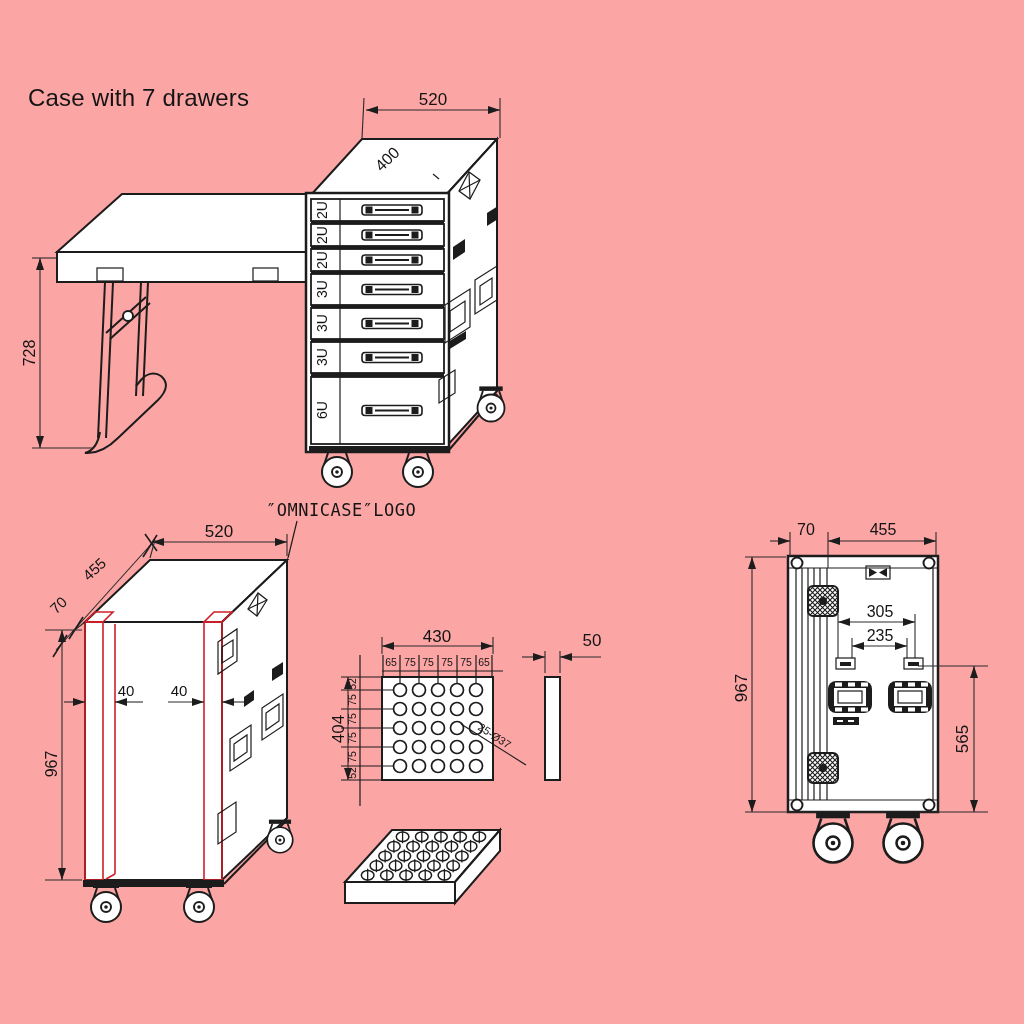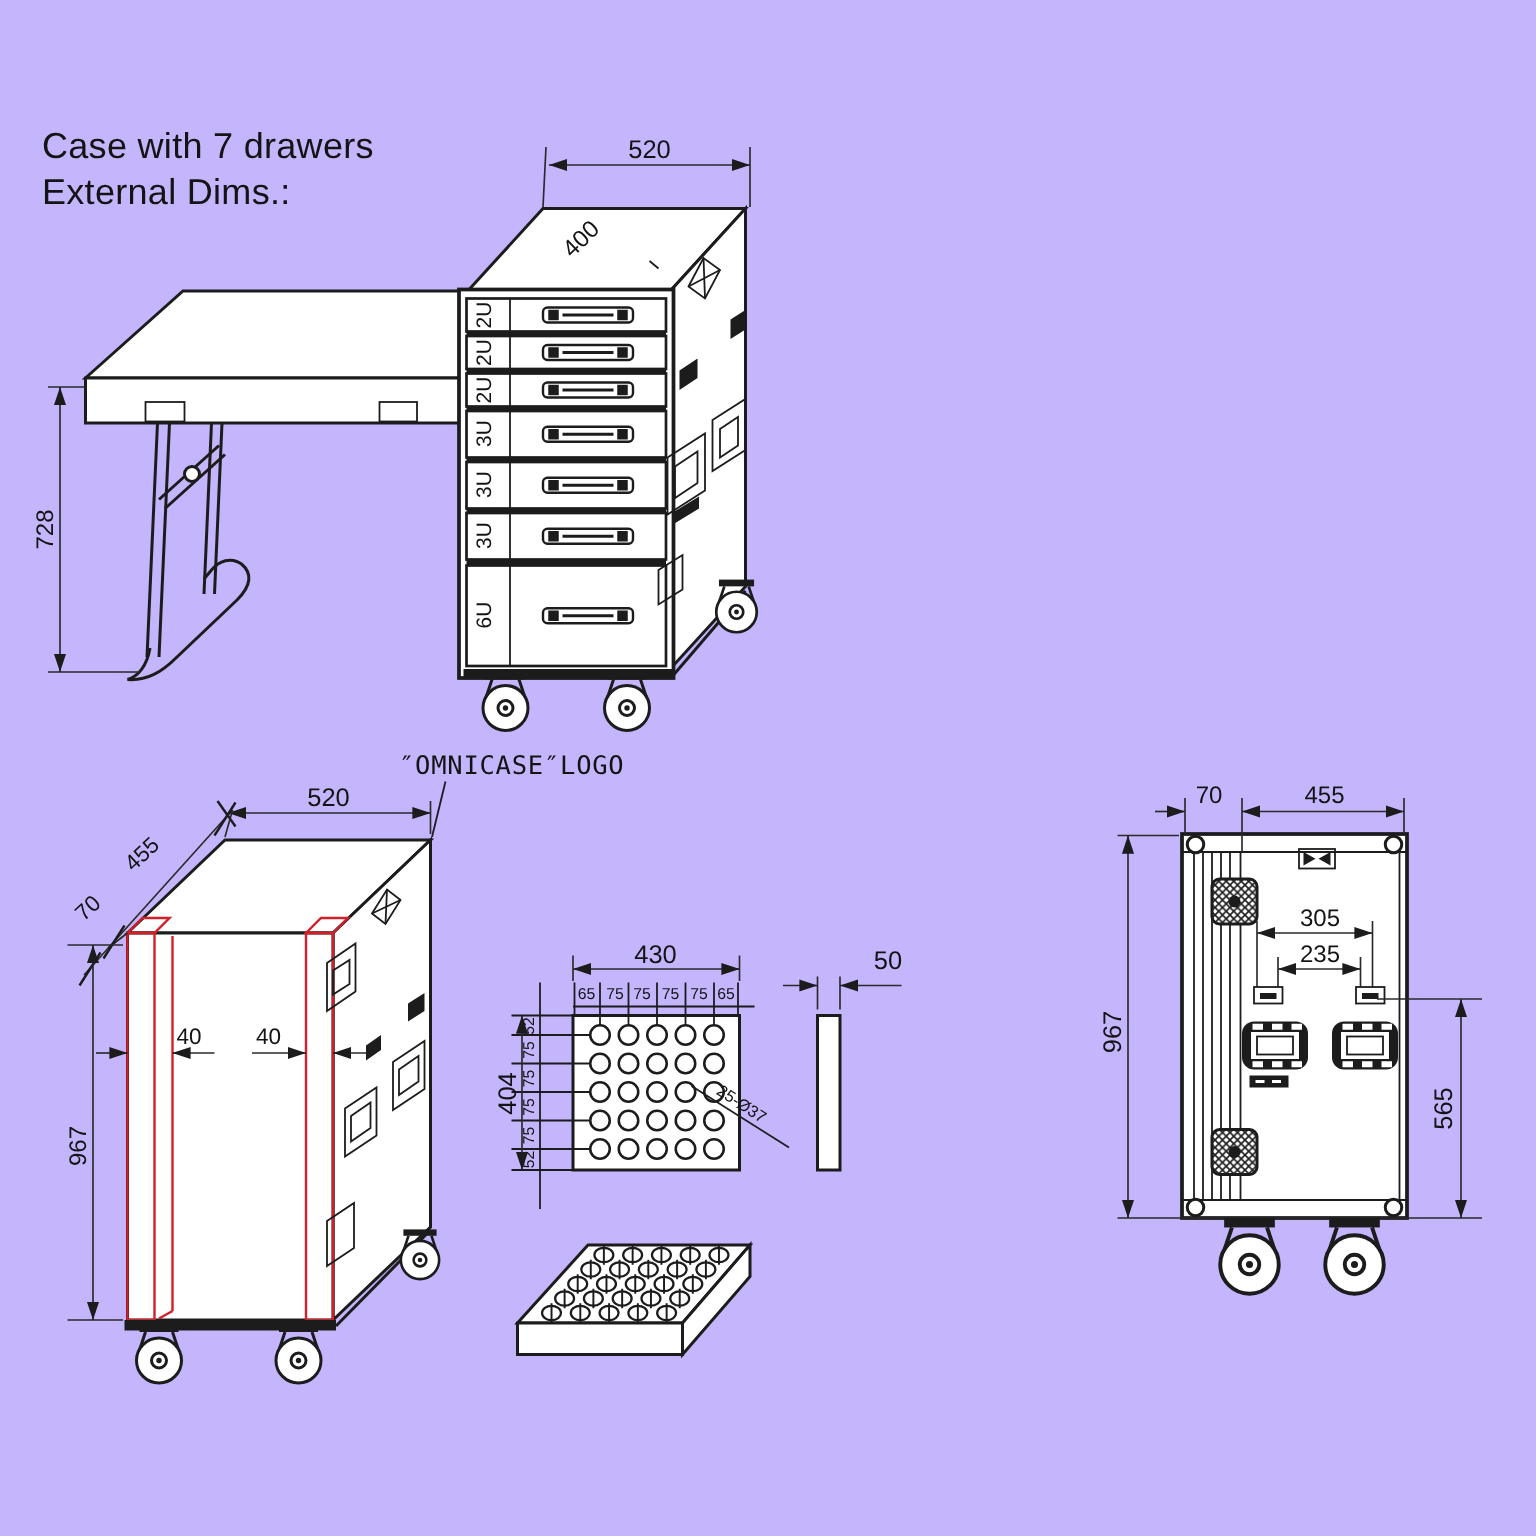--- a/index.html
+++ b/index.html
@@ -1,16 +1,16 @@
 <!DOCTYPE html>
 <html><head>
 <meta charset="utf-8">
 <style>
   html,body{margin:0;padding:0;background:#ffffff;}
-  #stage{position:relative;width:1024px;height:1024px;background:#c4b5fd;overflow:hidden;
+  #stage{position:relative;width:1024px;height:1024px;background:#fca5a5;overflow:hidden;
          font-family:"Liberation Sans",sans-serif;}
   #header{position:absolute;left:28px;top:82px;color:#141414;font-size:24px;line-height:31px;
           letter-spacing:.2px;white-space:pre;}
   svg{position:absolute;left:0;top:0;}
   svg text{font-family:"Liberation Sans",sans-serif;fill:#141414;}
   .ln{stroke:#1c1c1c;stroke-width:2;fill:none;}
   .lnf{stroke:#1c1c1c;stroke-width:2;fill:#ffffff;}
   .ln25{stroke:#1c1c1c;stroke-width:2.5;fill:#ffffff;}
   .thin{stroke:#1c1c1c;stroke-width:1.2;fill:none;}
   .dim{stroke:#2a2a2a;stroke-width:1.1;fill:none;}
@@ -23,21 +23,21 @@
   .t14{font-size:14px;}
   .t11{font-size:11px;}
   .t10{font-size:10.5px;}
   .mono{font-family:"DejaVu Sans Mono","Liberation Mono",monospace;font-size:17px;letter-spacing:.5px;}
 </style>
 </head>
 <body>
 
 <div id="stage">
 
-  <div id="header"><span>Case with 7 drawers</span><br><span>External Dims.:</span><br></div>
+  <div id="header"><span>Case with 7 drawers</span><br><br></div>
 
   <svg width="1024" height="1024" viewBox="0 0 1024 1024">
     <defs>
       <marker id="ar" viewBox="0 0 12 8" refX="12" refY="4" markerWidth="11" markerHeight="8" orient="auto-start-reverse">
           <path d="M0,0 L12,4 L0,8 Z" fill="#1c1c1c"></path>
         </marker>
       <pattern id="redhatch" patternUnits="userSpaceOnUse" width="6" height="6" patternTransform="rotate(45)">
         <rect width="6" height="6" fill="#ffffff"></rect>
         <line x1="1" y1="0" x2="1" y2="6" stroke="#d0202a" stroke-width="2.4"></line>
       </pattern>

